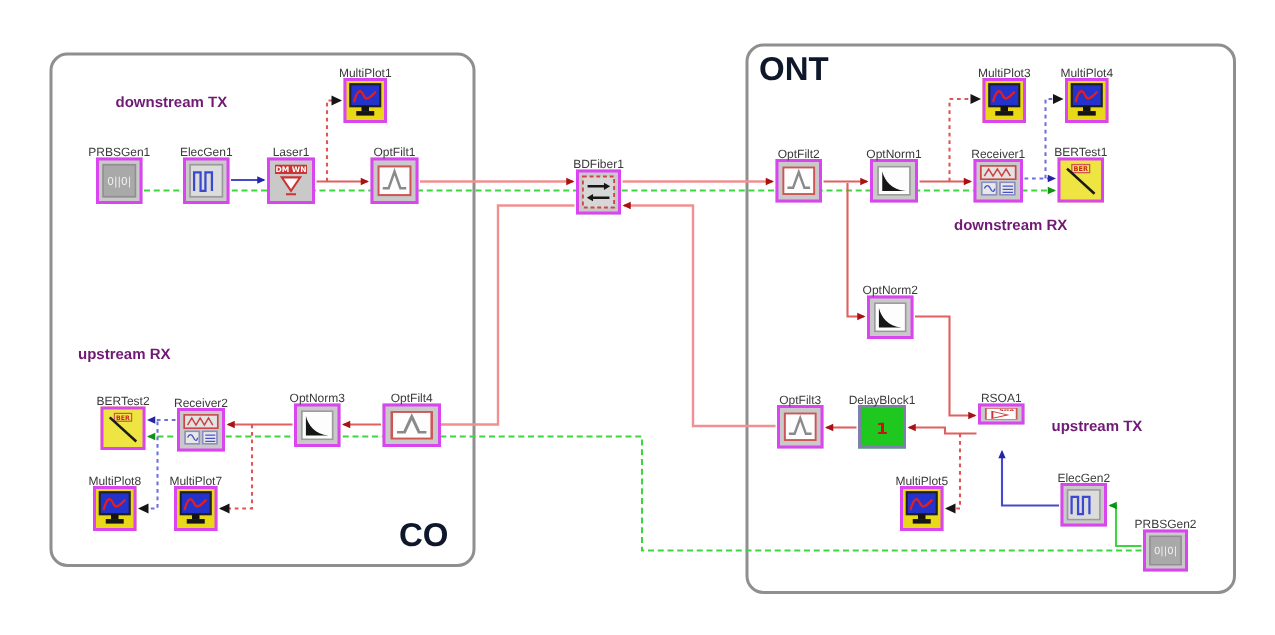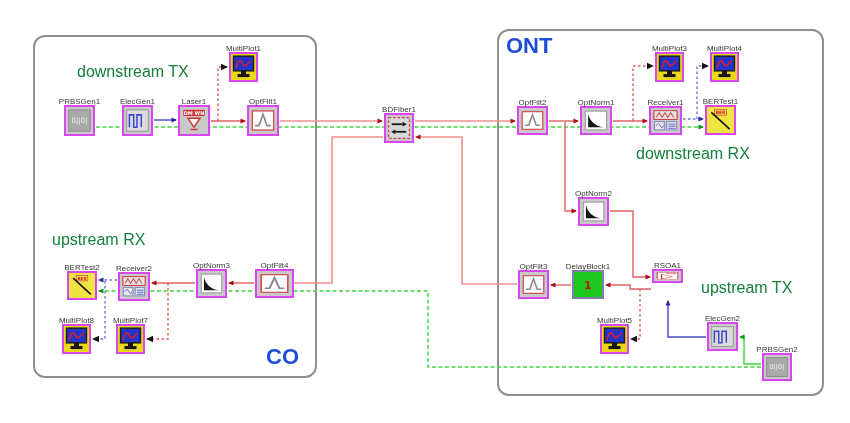--- a/index.html
+++ b/index.html
@@ -7,22 +7,22 @@
           font-family:"Liberation Sans",sans-serif;}
   .frame{position:absolute;border:2px solid #8f8f8f;border-radius:12px;background:transparent;z-index:0;}
   #wires{position:absolute;left:0;top:0;width:850px;height:423px;z-index:1;pointer-events:none;}
   .block{position:absolute;background:#c9c9c9;border:2px solid #d946ef;box-sizing:border-box;z-index:2;}
   .block.monitor{background:#e9d818;}
   .block.bertest{background:#efe542;}
   .block.delay{background:#1ec81e;border-color:#7f7fae;}
   .block svg{position:absolute;left:0;top:0;width:100%;height:100%;}
   .block .lbl{position:absolute;bottom:100%;left:50%;transform:translateX(-50%);margin-bottom:1px;
               font-size:8px;line-height:9px;color:#3a3a3a;white-space:nowrap;}
-  .sec{position:absolute;font-weight:normal;font-size:16px;color:#15803d;z-index:3;white-space:nowrap;}
-  .tag{position:absolute;font-weight:bold;font-size:22px;color:#1d4ed8;z-index:3;white-space:nowrap;}
+  .sec{position:absolute;font-weight:bold;font-size:10px;color:#701a75;z-index:3;white-space:nowrap;}
+  .tag{position:absolute;font-weight:bold;font-size:22px;color:#0f172a;z-index:3;white-space:nowrap;}
   svg text{font-family:"DejaVu Sans",sans-serif;}
 </style>
 </head>
 <body>
 
 <div id="canvas">
 
   <div class="frame" id="co-frame" style="left: 33px; top: 35px; width: 280px; height: 339px;"></div>
 
   <div class="frame" id="ont-frame" style="left: 497px; top: 29px; width: 323px; height: 363px;"></div>

